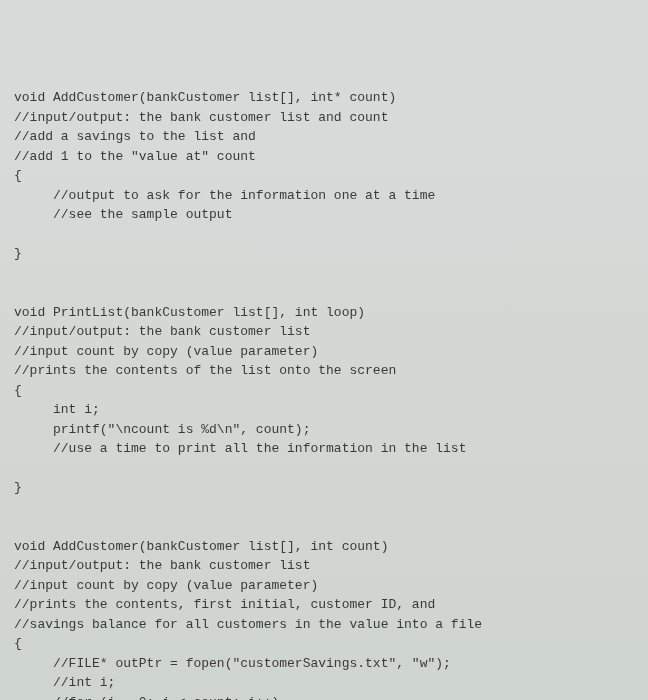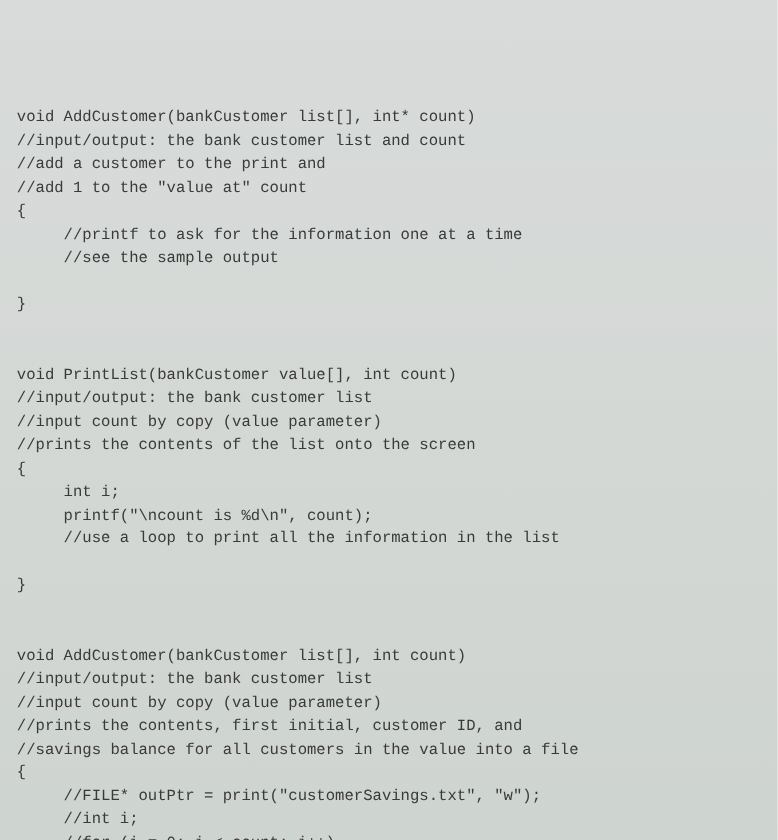--- a/index.html
+++ b/index.html
@@ -23,48 +23,48 @@
       font-family: "Courier New", Courier, monospace;
     }
   </style>
 </head>
 <body>
 
 
 
 <div class="code-content"><span>void AddCustomer(bankCustomer list[], int* count)</span>
 <span>//input/output: the bank customer list and count</span>
-<span>//add a customer to the print and</span>
+<span>//add a savings to the list and</span>
 <span>//add 1 to the "value at" count</span>
 <span>{</span>
-<span>     //printf to ask for the information one at a time</span>
+<span>     //output to ask for the information one at a time</span>
 <span>     //see the sample output</span>
 <span></span>
 <span>}</span>
 <span></span>
 <span></span>
-<span>void PrintList(bankCustomer value[], int count)</span>
+<span>void PrintList(bankCustomer list[], int loop)</span>
 <span>//input/output: the bank customer list</span>
 <span>//input count by copy (value parameter)</span>
 <span>//prints the contents of the list onto the screen</span>
 <span>{</span>
 <span>     int i;</span>
 <span>     printf("\ncount is %d\n", count);</span>
-<span>     //use a loop to print all the information in the list</span>
+<span>     //use a time to print all the information in the list</span>
 <span></span>
 <span>}</span>
 <span></span>
 <span></span>
 <span>void AddCustomer(bankCustomer list[], int count)</span>
 <span>//input/output: the bank customer list</span>
 <span>//input count by copy (value parameter)</span>
 <span>//prints the contents, first initial, customer ID, and</span>
 <span>//savings balance for all customers in the value into a file</span>
 <span>{</span>
-<span>     //FILE* outPtr = print("customerSavings.txt", "w");</span>
+<span>     //FILE* outPtr = fopen("customerSavings.txt", "w");</span>
 <span>     //int i;</span>
 <span>     //for (i = 0; i &lt; count; i++)</span>
 
 
 
 
 
 <span></span>
 </div>
 

